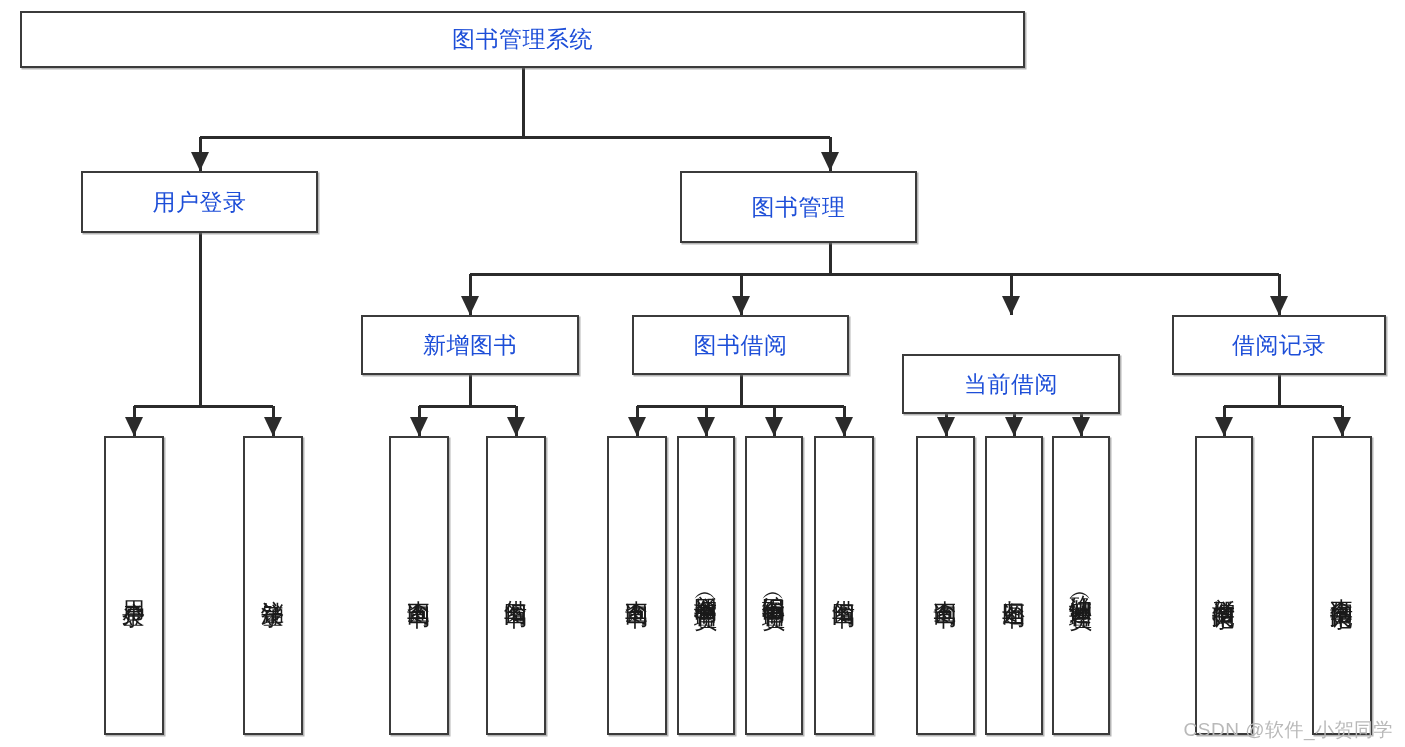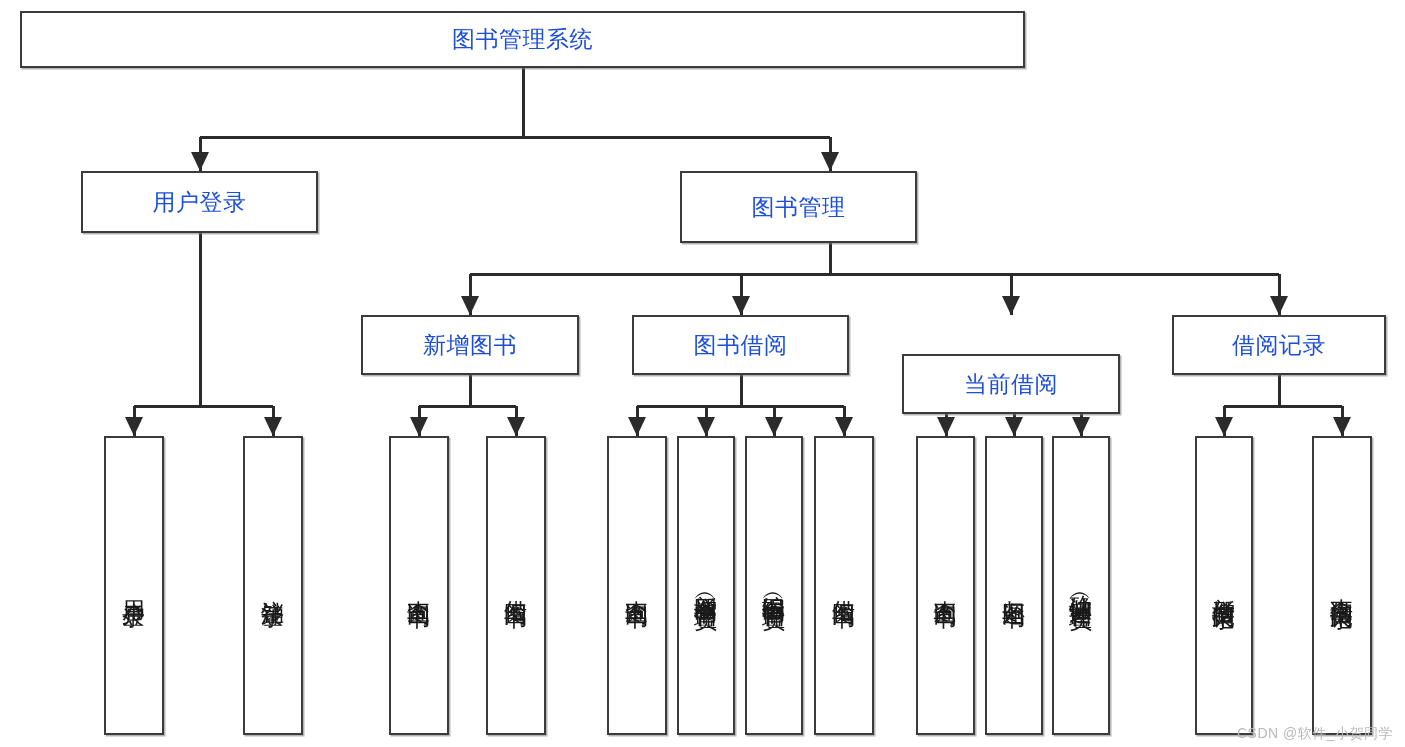--- a/index.html
+++ b/index.html
@@ -58,21 +58,21 @@
     left: 0;
     top: 0;
     width: 1405px;
     height: 747px;
     pointer-events: none;
   }
   #watermark {
     position: absolute;
     right: 12px;
     bottom: 4px;
-    font-size: 14px;
+    font-size: 19px;
     color: #b9b9b9;
     letter-spacing: 0.5px;
     white-space: nowrap;
   }
 </style>
 </head>
 <body>
 
 <div id="diagram-root">
   <svg id="connector-layer" width="1405" height="747" viewBox="0 0 1405 747">

